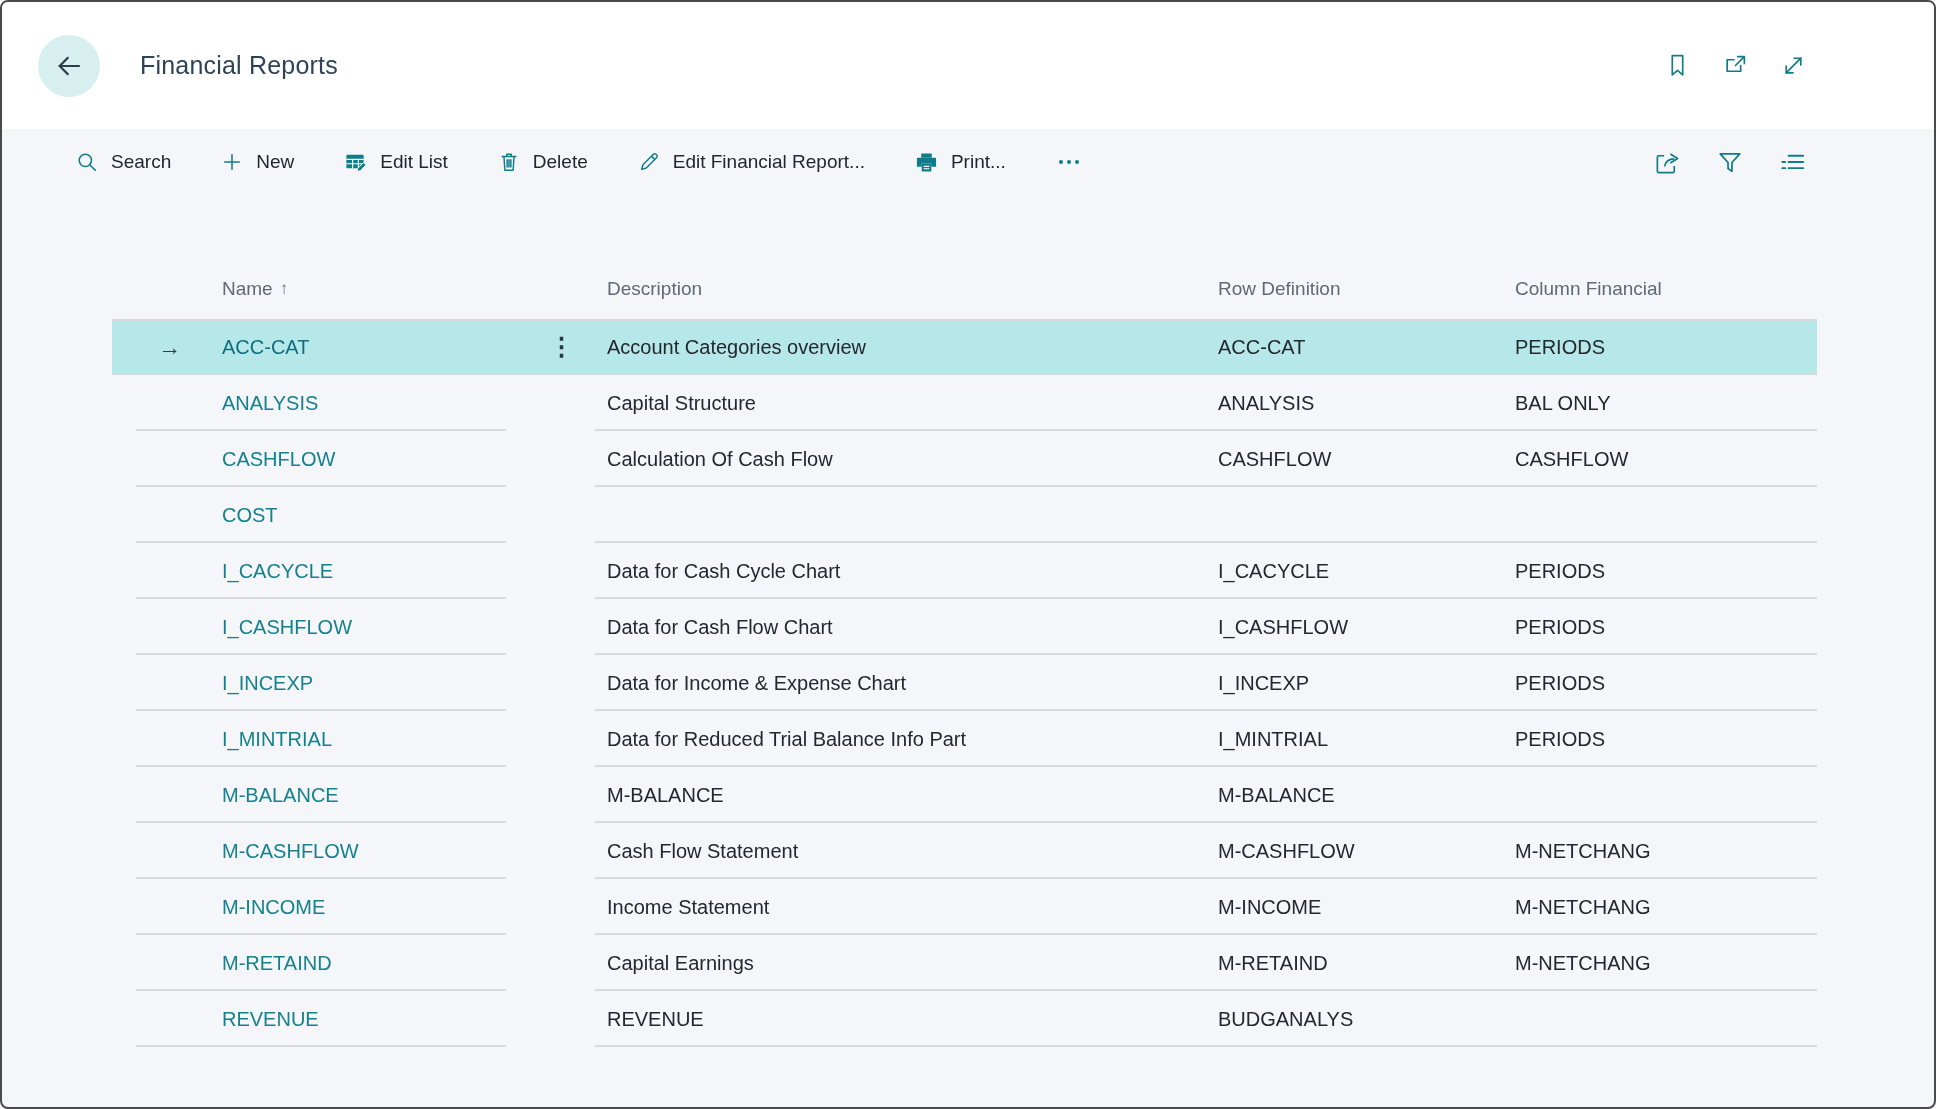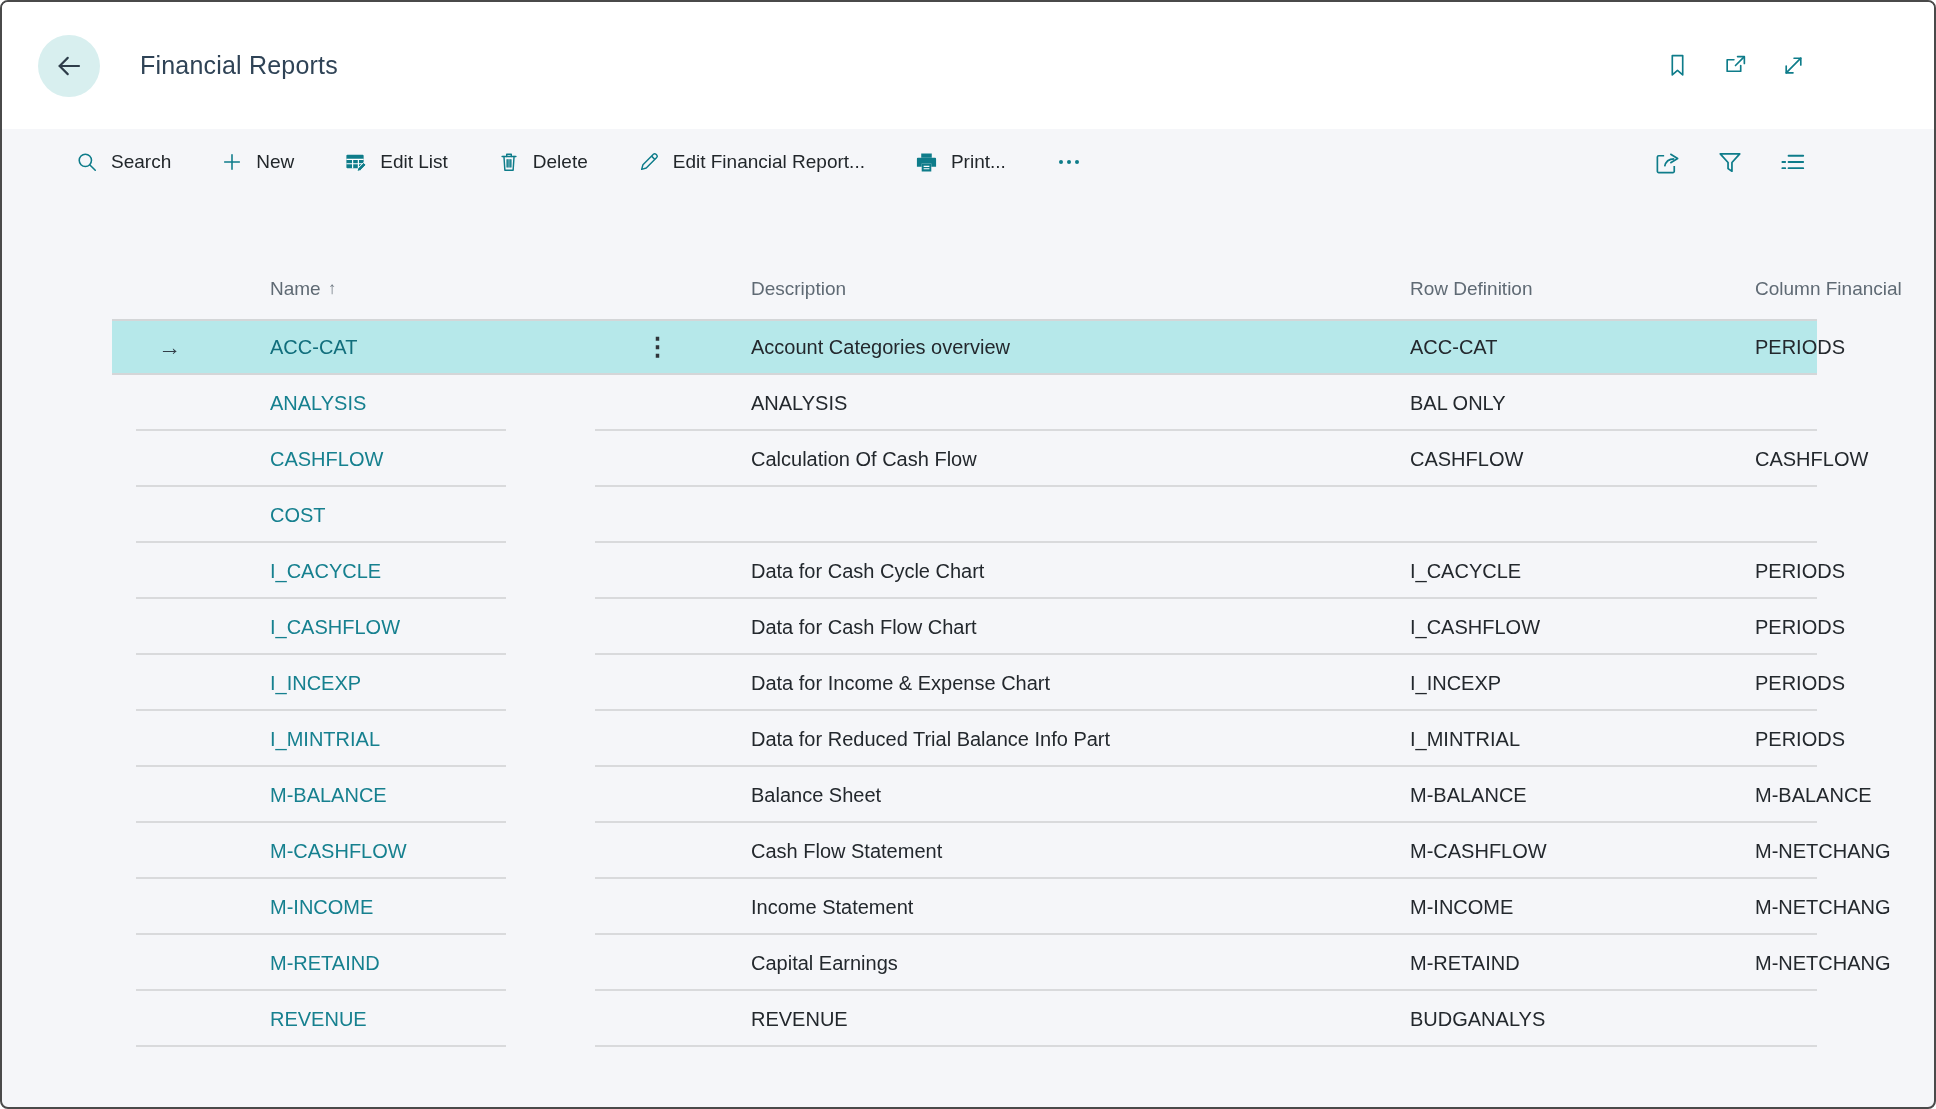--- a/index.html
+++ b/index.html
@@ -38,21 +38,21 @@
   }
   .tb-left{display:flex;align-items:center;gap:50px;}
   .tb-item{display:flex;align-items:center;gap:13px;cursor:pointer;white-space:nowrap;}
   .tb-right{margin-left:auto;display:flex;align-items:center;gap:36px;}
   .tb-right .icon{cursor:pointer;display:flex;}
   
   .list-table{position:absolute;left:110px;top:257px;width:1705px;}
   .grid-row{
     display:grid;
     grid-template-columns:110px 325px 60px 611px 297px 302px;
-    align-items:center;position:relative;gap:48px;
+    align-items:center;position:relative;
   }
   .thead{height:60px;font-size:19px;color:#5f6a74;}
   .th{display:flex;align-items:center;gap:7px;cursor:pointer;}
   .sort-arrow{font-size:17px;color:#6e7882;}
   .row{height:56px;font-size:20px;color:#23282d;background:transparent;}
   .row::before{ 
     content:"";position:absolute;left:24px;width:370px;bottom:0;height:2px;background:#d9dadc;
   }
   .row::after{ 
     content:"";position:absolute;left:483px;right:0;bottom:0;height:2px;background:#d9dadc;
@@ -255,20 +255,23 @@
     <div class="cell cell-gutter">
       <span class="row-arrow">→</span>
     </div>
     <div class="cell">
       <span class="name-link">ANALYSIS</span>
     </div>
     <div class="cell">
       <span class="menu-dots">⋮</span>
     </div>
     <div class="cell">
+      <span>Capital Structure</span>
+    </div>
+    <div class="cell">
       <span class="drill">ANALYSIS</span>
     </div>
     <div class="cell">
       <span class="drill">BAL ONLY</span>
     </div>
   </div>
         <div class="grid-row row">
     <div class="cell cell-gutter">
       <span class="row-arrow">→</span>
     </div>
@@ -392,23 +395,20 @@
     <div class="cell cell-gutter">
       <span class="row-arrow">→</span>
     </div>
     <div class="cell">
       <span class="name-link">M-BALANCE</span>
     </div>
     <div class="cell">
       <span class="menu-dots">⋮</span>
     </div>
     <div class="cell">
-      <span>Balance Sheet</span>
-    </div>
-    <div class="cell">
       <span class="drill">M-BALANCE</span>
     </div>
     <div class="cell">
       <span class="drill">M-BALANCE</span>
     </div>
   </div>
         <div class="grid-row row">
     <div class="cell cell-gutter">
       <span class="row-arrow">→</span>
     </div>

